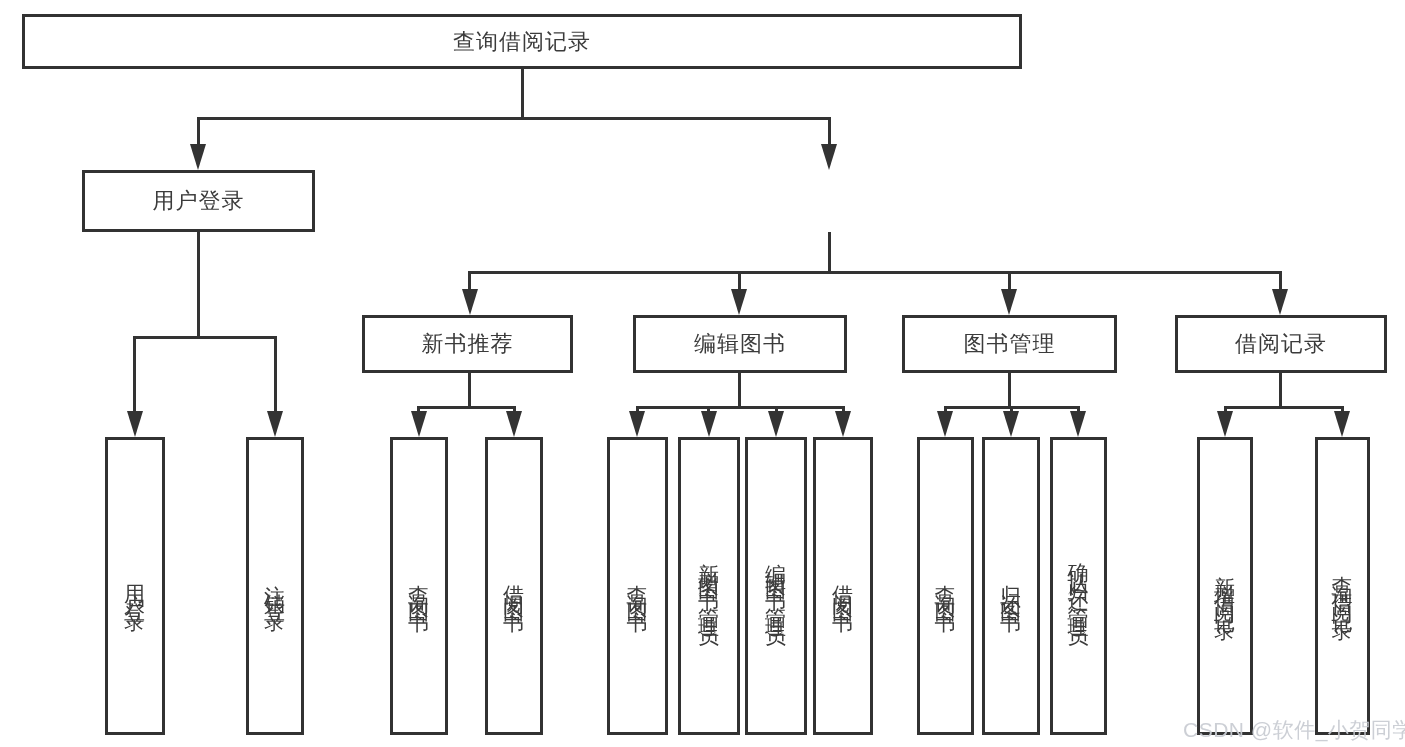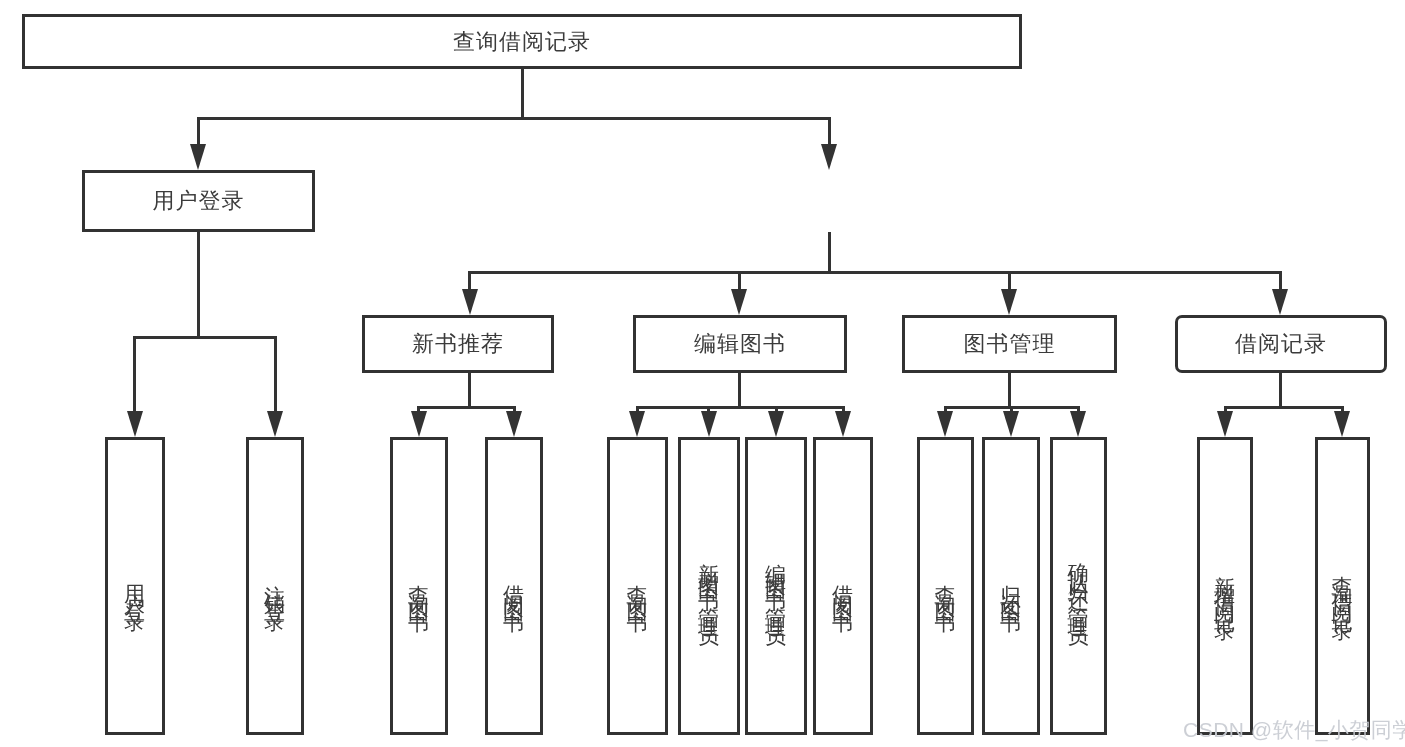--- a/index.html
+++ b/index.html
@@ -16,24 +16,24 @@
   }
   .box.h span { font-size:22px; letter-spacing:1px; white-space:nowrap; }
   .box.v span {
     writing-mode:vertical-lr; text-orientation:upright;
     font-size:21px; letter-spacing:9px; line-height:1;
   }
   
   .root  { left:22px;  top:14px;  width:1000px; height:55px; }
   .l2-0  { left:82px;  top:170px; width:233px; height:62px; }
   .l2-1  { left:710px; top:170px; width:237px; height:62px; }
-  .l3-0  { left:362px; top:315px; width:192px; height:58px;text-align:right; }
+  .l3-0  { left:362px; top:315px; width:211px; height:58px;text-align:right; }
   .l3-1  { left:633px; top:315px; width:214px; height:58px; }
   .l3-2  { left:902px; top:315px; width:215px; height:58px; }
-  .l3-3  { left:1175px;top:315px; width:212px; height:58px;border-radius:7px; }
+  .l3-3  { left:1175px;top:315px; width:212px; height:58px; }
   .leaf  { top:437px; height:298px; }
   .lf0  { left:105px;  width:60px; }
   .lf1  { left:246px;  width:58px; }
   .lf2  { left:390px;  width:58px; }
   .lf3  { left:485px;  width:58px; }
   .lf4  { left:607px;  width:61px; }
   .lf5  { left:678px;  width:62px; }
   .lf6  { left:745px;  width:62px; }
   .lf7  { left:813px;  width:60px; }
   .lf8  { left:917px;  width:57px; }

